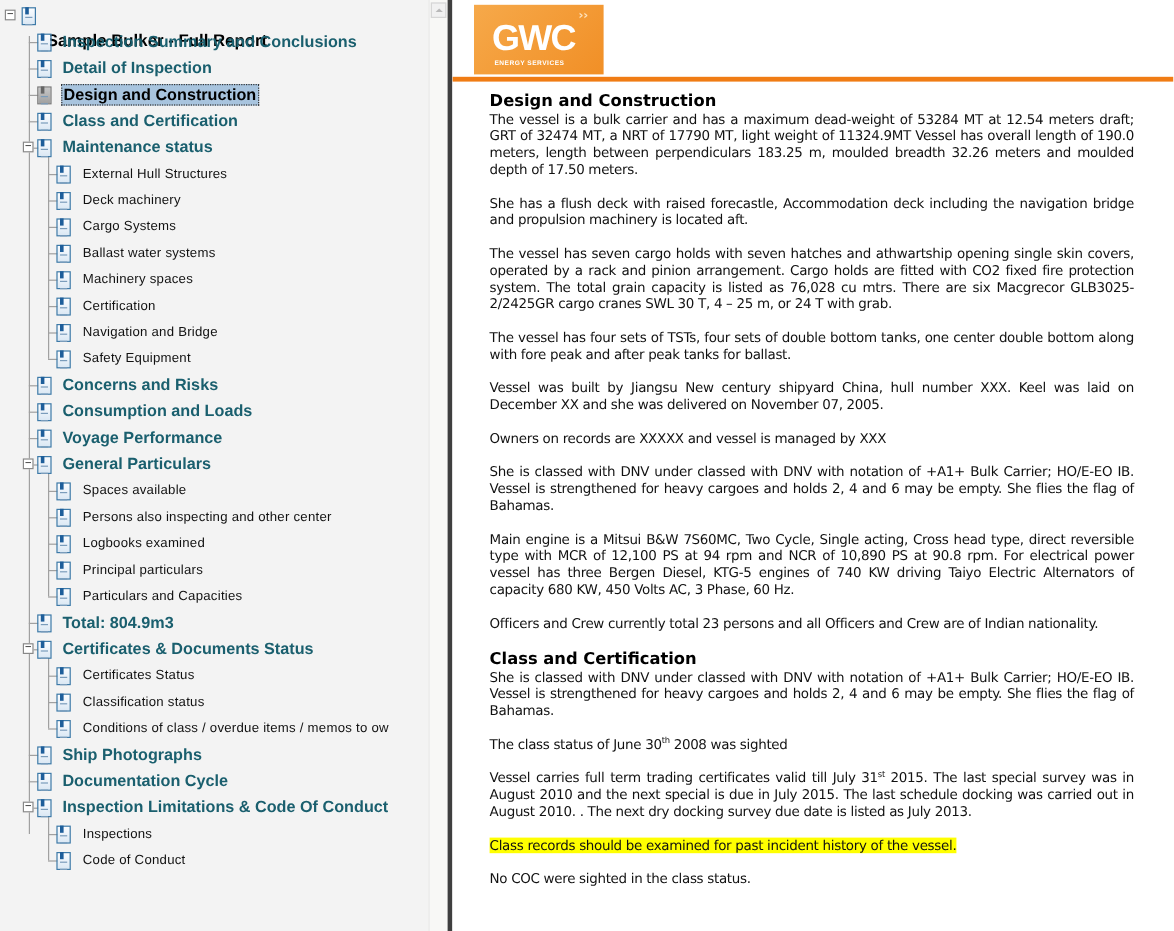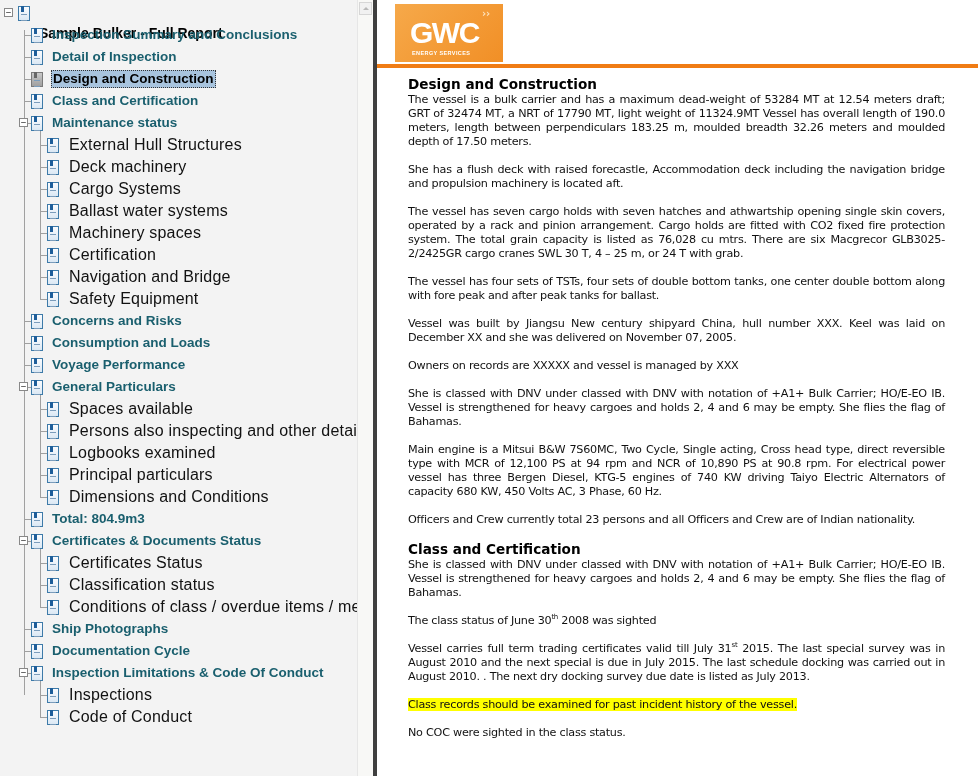--- a/index.html
+++ b/index.html
@@ -6,21 +6,21 @@
   html, body { width: 978px; height: 776px; overflow: hidden; background: #fff; }
   body { position: relative; font-family: "DejaVu Sans", sans-serif; }
 
   
   .sidebar { position: absolute; left: 0; top: 0; width: 357px; height: 776px; background: #f3f3f3; overflow: hidden; }
   .tree { position: relative; padding-top: 2px; }
   .node { position: relative; height: 22px; display: flex; align-items: center; white-space: nowrap; }
   .node .label { font-size: 12.5px; line-height: 16px; padding: 0 1px; }
   .lvl0 .label { font-family: "Liberation Sans", sans-serif; font-weight: bold; font-size: 14px; color: #000; margin-top: 40px; }
   .lvl1 .label { font-family: "Liberation Sans", sans-serif; font-weight: bold; font-size: 13.5px; color: #1a5f6e; }
-  .lvl2 .label { font-family: "Liberation Sans", sans-serif; font-size: 16px; color: #111; letter-spacing: 0.2px; }
+  .lvl2 .label { font-family: "Liberation Sans", sans-serif; font-size: 11px; color: #111; letter-spacing: 0.2px; }
   .node.selected .label { background: #a8c4de; border: 1px dotted #333; color: #000; }
 
   .lvl0 { padding-left: 18px; }
   .lvl1 { padding-left: 31px; }
   .lvl2 { padding-left: 47px; }
 
   .toggle { position: absolute; width: 9px; height: 9px; border: 1px solid #888; background: #fff; font-size: 9px; line-height: 7px; text-align: center; color: #333; font-family: "DejaVu Sans Mono", monospace; }
   .lvl0 .toggle { left: 4px; top: 6px; }
   .lvl1 .toggle { left: 19px; top: 6px; }
 
@@ -157,36 +157,36 @@
         <span class="label">General  Particulars</span>
       </div>
       <div class="hline" style="left: 40px; top: 409px; width: 8px;"></div>
       <div class="node lvl2">
         <span class="icon"></span>
         <span class="label">Spaces available</span>
       </div>
       <div class="hline" style="left: 40px; top: 431px; width: 8px;"></div>
       <div class="node lvl2">
         <span class="icon"></span>
-        <span class="label">Persons also inspecting and other details</span>
+        <span class="label">Persons also inspecting and other center</span>
       </div>
       <div class="hline" style="left: 40px; top: 453px; width: 8px;"></div>
       <div class="node lvl2">
         <span class="icon"></span>
         <span class="label">Logbooks examined</span>
       </div>
       <div class="hline" style="left: 40px; top: 475px; width: 8px;"></div>
       <div class="node lvl2">
         <span class="icon"></span>
         <span class="label">Principal particulars</span>
       </div>
       <div class="hline" style="left: 40px; top: 497px; width: 8px;"></div>
       <div class="node lvl2">
         <span class="icon"></span>
-        <span class="label">Dimensions and Conditions</span>
+        <span class="label">Particulars and Capacities</span>
       </div>
       <div class="hline" style="left: 24px; top: 519px; width: 8px;"></div>
       <div class="node lvl1">
         <span class="icon"></span>
         <span class="label">Total: 804.9m3</span>
       </div>
       <div class="hline" style="left: 24px; top: 541px; width: 8px;"></div>
       <div class="vline" style="left: 40px; top: 548px; height: 59px;"></div>
       <div class="node lvl1">
         <span class="toggle">−</span>

